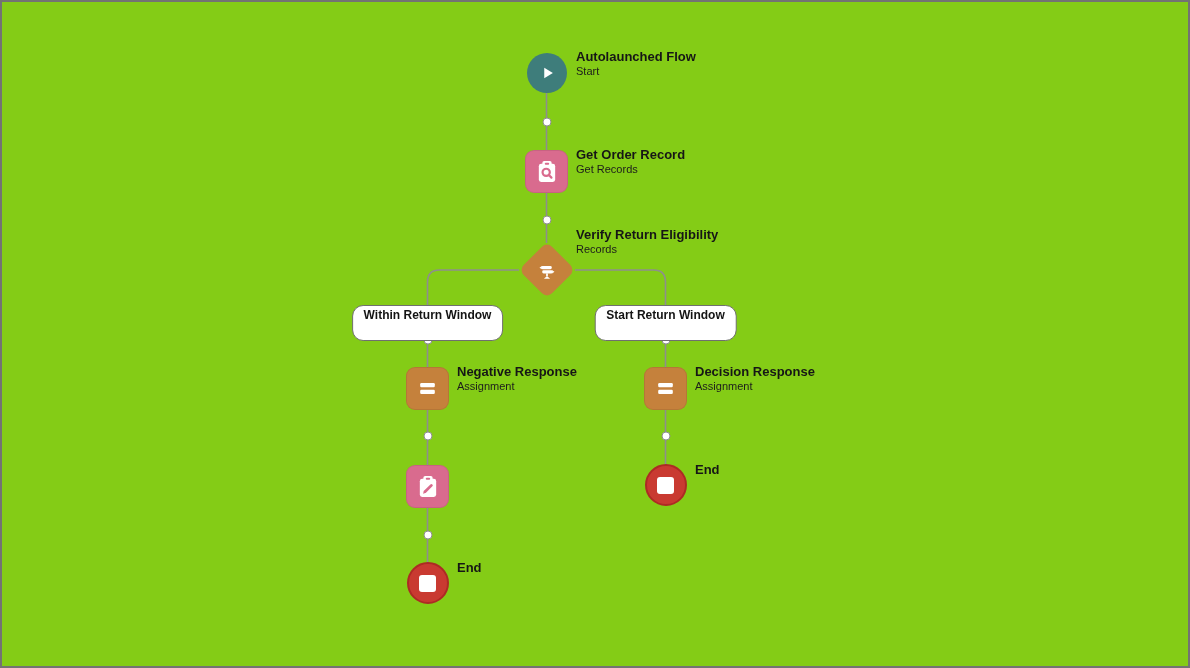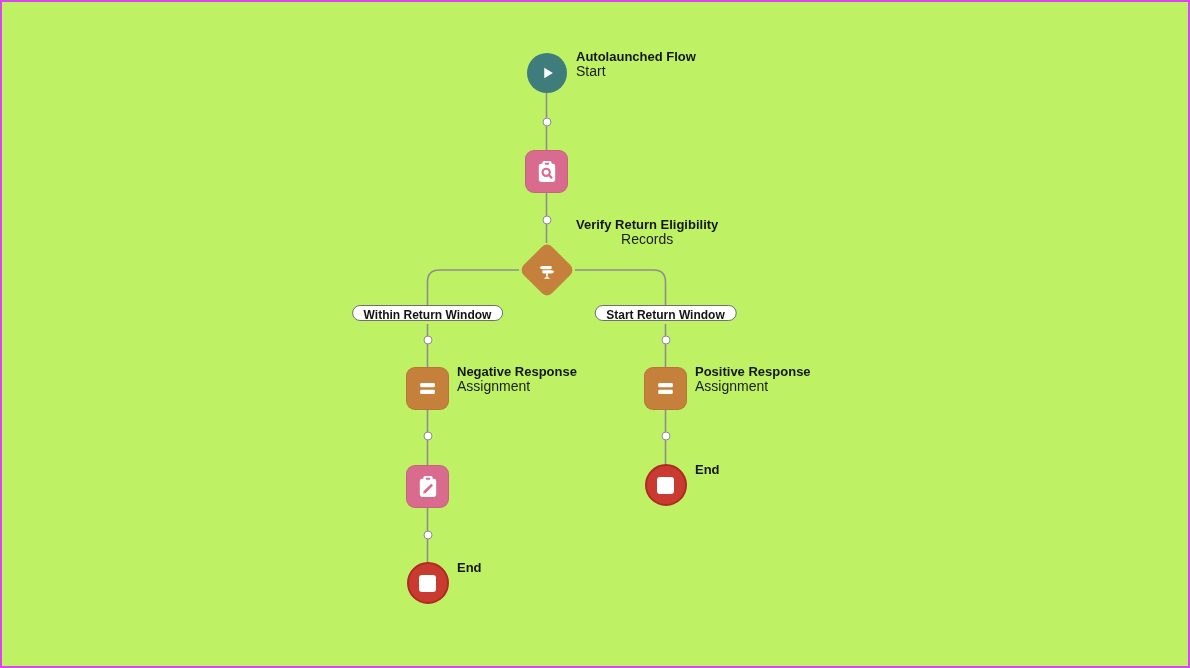--- a/index.html
+++ b/index.html
@@ -1,35 +1,35 @@
 <!DOCTYPE html>
 <html style="--teal: #3E7D7B; --pink: #D96B8E; --orange: #C5813C; --red: #C93A31; --gray: #8E8E8E;"><head>
 <meta charset="utf-8">
 <style>
   html,body{margin:0;padding:0;background:#fff;font-family:"Liberation Sans",sans-serif;}
   .canvas{position:relative;width:1190px;height:668px;box-sizing:border-box;
-          border:2px solid #d946ef;background:#bef264;overflow:hidden;}
+          border:2px solid #737373;background:#84cc16;overflow:hidden;}
   svg.connectors{position:absolute;left:0;top:0;z-index:1;}
   .dot{position:absolute;width:9px;height:9px;background:#fff;border:1.4px solid var(--gray,#8e8e8e);
        border-radius:50%;transform:translate(-50%,-50%);z-index:2;box-sizing:border-box;cursor:pointer;}
   .node{position:absolute;display:flex;align-items:center;justify-content:center;z-index:3;cursor:pointer;}
   .sq{width:43px;height:43px;border-radius:9px;}
   .sq.pink{background:var(--pink,#d96b8e);box-shadow:inset 0 0 0 1px rgba(0,0,0,0.08);}
   .sq.orange{background:var(--orange,#c5813c);box-shadow:inset 0 0 0 1px rgba(0,0,0,0.08);}
   .circle-start{width:40px;height:40px;border-radius:50%;background:var(--teal,#3e7d7b);}
   .diamond{width:40px;height:40px;border-radius:7px;background:var(--orange,#c5813c);transform:rotate(45deg);}
   .diamond svg{transform:rotate(-45deg);}
   .circle-end{width:42px;height:42px;border-radius:50%;background:var(--red,#c93a31);
               border:2px solid #ad2b24;box-sizing:border-box;}
   .circle-end .stopsq{width:17px;height:17px;background:#fff;border-radius:3px;}
   .label{position:absolute;z-index:2;white-space:nowrap;}
   .label .t{font-size:13px;font-weight:bold;color:#161616;line-height:15px;}
-  .label .s{font-size:14px;color:#1c1c1c;line-height:15px;}
+  .label .s{font-size:11px;color:#1c1c1c;line-height:15px;}
   .pill{position:absolute;transform:translateX(-50%);z-index:3;background:#fff;
-        border:1.2px solid #6f6f6f;border-radius:11px;height:16px;line-height:19px;
+        border:1.2px solid #6f6f6f;border-radius:11px;height:36px;line-height:19px;
         padding:0 11px;font-size:12px;font-weight:bold;color:#141414;box-sizing:border-box;}
 </style>
 </head>
 <body>
 
 <div class="canvas">
 
   <svg class="connectors" width="1190" height="668">
     <g fill="none" stroke="#8E8E8E" stroke-width="1.6">
       <path d="M544.5 91 L544.5 149"></path>
@@ -68,34 +68,38 @@
     <span style="display:flex;">
       <svg width="28" height="28" viewBox="0 0 24 24">
         <rect x="5" y="5" width="14" height="15.5" rx="2" fill="#fff"></rect>
         <rect x="8" y="2.6" width="8" height="4.6" rx="1.6" fill="#fff"></rect>
         <rect x="10.1" y="4.1" width="3.8" height="1.7" rx="0.85" fill="#D96B8E"></rect>
         <circle cx="11.3" cy="12.3" r="3.1" fill="none" stroke="#D96B8E" stroke-width="1.9"></circle>
         <line x1="13.6" y1="14.6" x2="15.8" y2="16.8" stroke="#D96B8E" stroke-width="1.9" stroke-linecap="round"></line>
       </svg>
     </span>
   </div>
+  <div class="label" style="left:574px;top:145px;">
+    <div class="t">Get Order Record</div>
+    <div class="s">Get Records</div>
+  </div>
 
   <div class="node diamond" style="left:525px;top:248px;">
     <span style="display:flex;">
       <svg width="23" height="23" viewBox="0 0 24 24" fill="#fff">
         <rect x="6" y="7.2" width="11" height="3.2" rx="1.4"></rect>
         <path d="M6.6,7.2 L4.2,8.8 L6.6,10.4 Z"></path>
         <rect x="7" y="11.6" width="11" height="3.2" rx="1.4"></rect>
         <path d="M17.4,11.6 L19.8,13.2 L17.4,14.8 Z"></path>
         <rect x="11.1" y="14.8" width="1.8" height="2.8"></rect>
         <path d="M8.8,20.4 L15.2,20.4 L12,17.4 Z"></path>
       </svg>
     </span>
   </div>
-  <div class="label" style="left:574px;top:215px;text-align:center;">
+  <div class="label" style="left:574px;top:225px;">
     <div class="t">Verify Return Eligibility</div>
     <div class="s">Records</div>
   </div>
 
   <div class="pill" style="left:425.5px;top:303px;">Within Return Window</div>
   <div class="pill" style="left:663.5px;top:303px;">Start Return Window</div>
 
   <div class="node sq orange" style="left:404px;top:365px;">
     <span style="display:flex;">
       <svg width="27" height="27" viewBox="0 0 24 24" fill="#fff">
@@ -111,21 +115,21 @@
 
   <div class="node sq orange" style="left:642px;top:365px;">
     <span style="display:flex;">
       <svg width="27" height="27" viewBox="0 0 24 24" fill="#fff">
         <rect x="5.5" y="7.2" width="13" height="3.6" rx="1.1"></rect>
         <rect x="5.5" y="13.2" width="13" height="3.6" rx="1.1"></rect>
       </svg>
     </span>
   </div>
   <div class="label" style="left:693px;top:362px;">
-    <div class="t">Positive Response</div>
+    <div class="t">Decision Response</div>
     <div class="s">Assignment</div>
   </div>
 
   <div class="node sq pink" style="left:404px;top:463px;">
     <span style="display:flex;">
       <svg width="28" height="28" viewBox="0 0 24 24">
         <rect x="5" y="5" width="14" height="15.5" rx="2" fill="#fff"></rect>
         <rect x="8" y="2.6" width="8" height="4.6" rx="1.6" fill="#fff"></rect>
         <rect x="10.1" y="4.1" width="3.8" height="1.7" rx="0.85" fill="#D96B8E"></rect>
         <line x1="9.6" y1="15.9" x2="14.9" y2="10.6" stroke="#D96B8E" stroke-width="2.4" stroke-linecap="round"></line>

